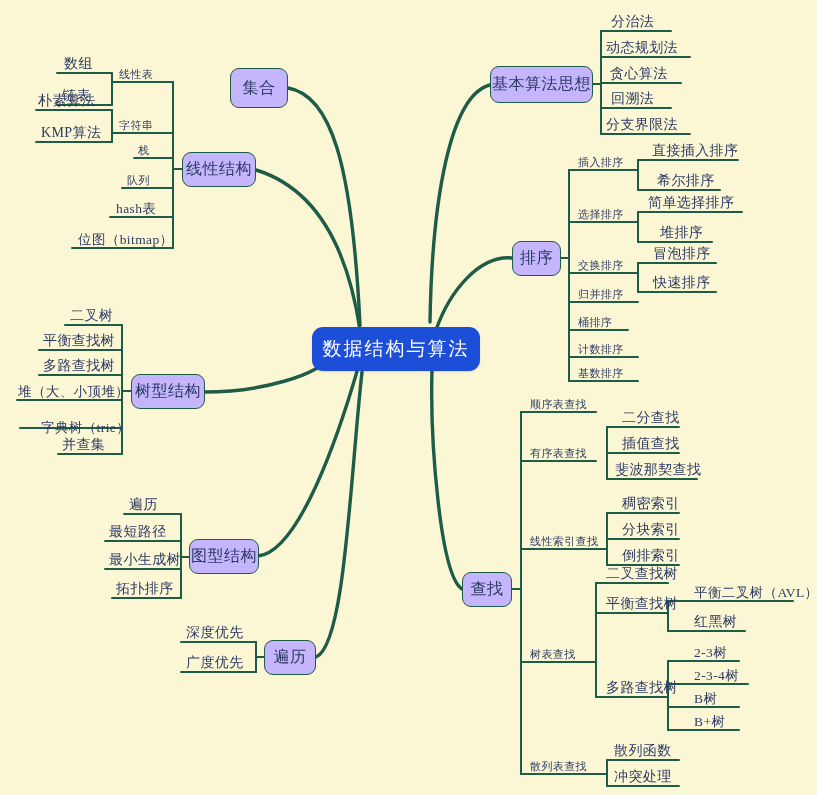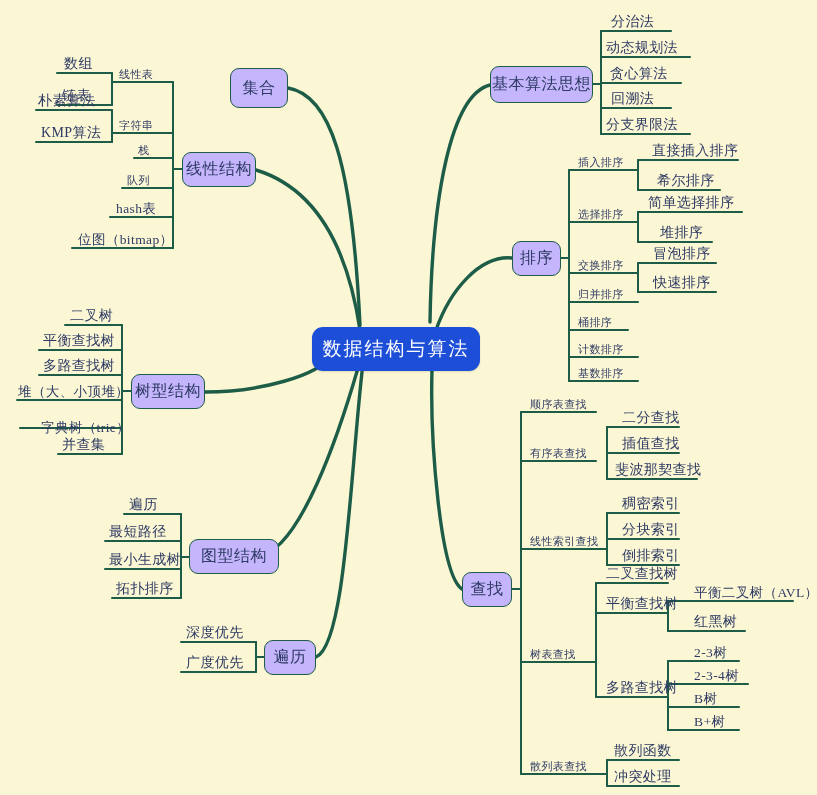--- a/index.html
+++ b/index.html
@@ -206,21 +206,21 @@
   </div>
 
   <div class="node l1" style="left:182px; top:152px; width:74px; height:35px;">
     <span>线性结构</span>
   </div>
 
   <div class="node l1" style="left:131px; top:374px; width:74px; height:35px;">
     <span>树型结构</span>
   </div>
 
-  <div class="node l1" style="left:189px; top:539px; width:90px; height:35px;">
+  <div class="node l1" style="left:189px; top:539px; width:70px; height:35px;">
     <span>图型结构</span>
   </div>
 
   <div class="node l1" style="left:264px; top:640px; width:52px; height:35px;">
     <span>遍历</span>
   </div>
 
   <div class="node l1" style="left:490px; top:66px; width:103px; height:37px;font-family:Liberation Mono, monospace;">
     <span>基本算法思想</span>
   </div>

